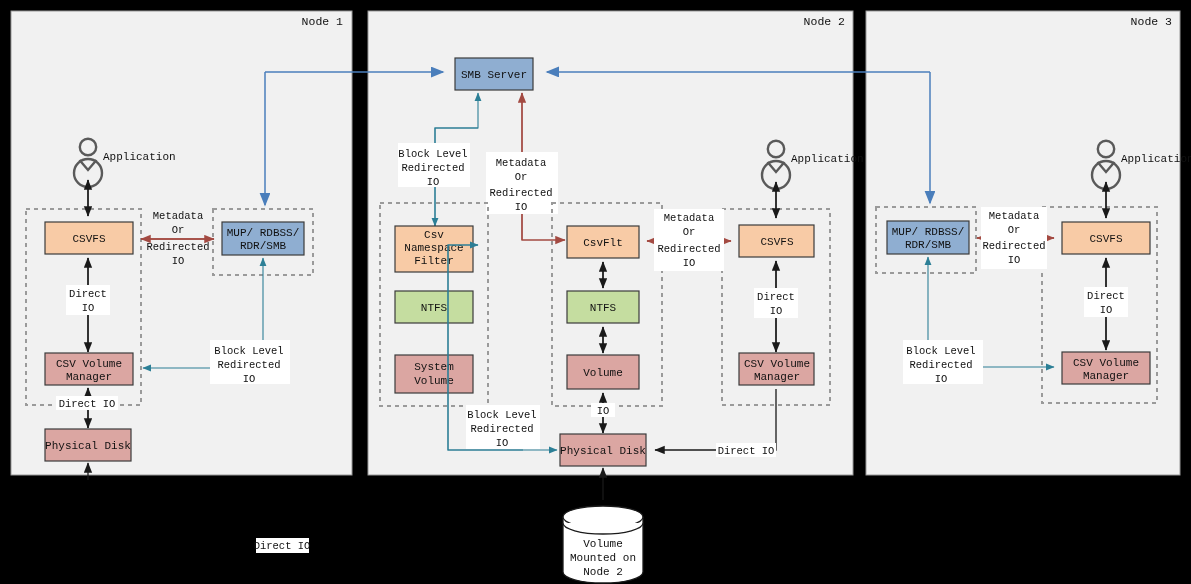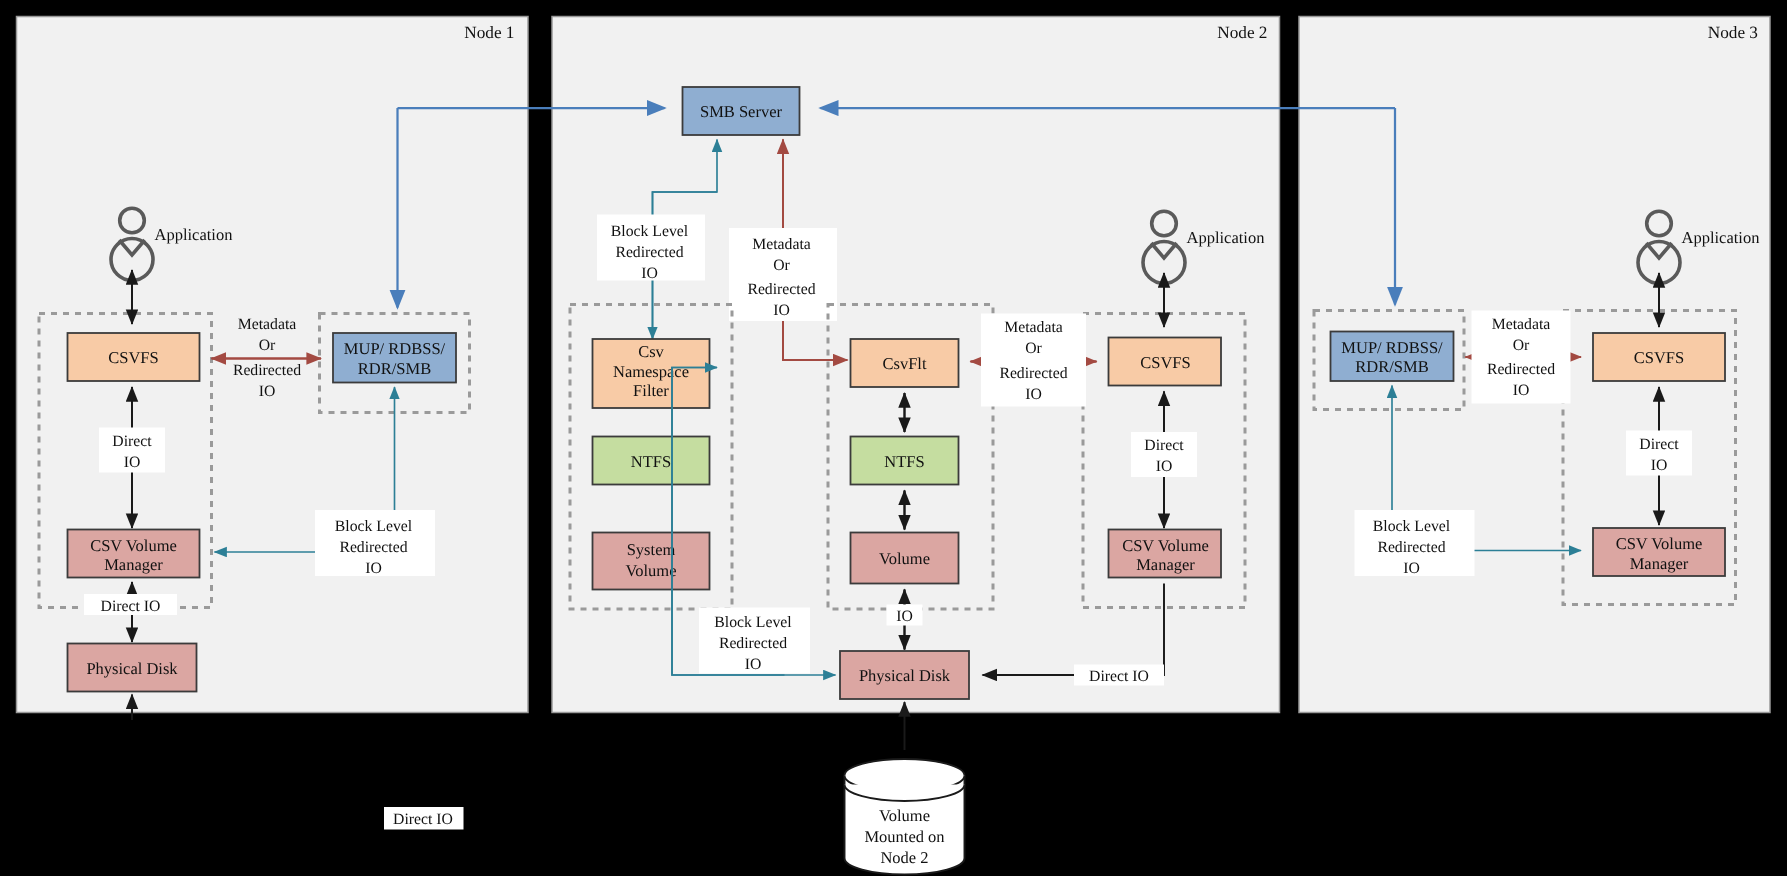--- a/index.html
+++ b/index.html
@@ -1,17 +1,17 @@
 <!DOCTYPE html>
 <html><head>
 <meta charset="utf-8">
 <style>
   html,body{margin:0;padding:0;background:#000;}
   #root{position:relative;width:1191px;height:584px;background:#000;overflow:hidden;
-        font-family:Liberation Serif, serif;}
+        font-family:Liberation Mono, monospace;}
   svg{position:absolute;top:0;left:0;}
   .panel{fill:#f1f1f1;stroke:#999;stroke-width:1;}
   .node-label{font-size:11.5px;fill:#111;}
   .boxlbl{font-size:11px;fill:#111;}
   .edgelbl{font-size:10.5px;fill:#111;}
   .dashgrp{fill:none;stroke:#9a9a9a;stroke-width:2;stroke-dasharray:4 4;}
   .bx{stroke:#3b3b3b;stroke-width:1.2;}
   .orange{fill:#f8cba6;}
   .blue{fill:#8faed1;}
   .green{fill:#c5dda0;}

